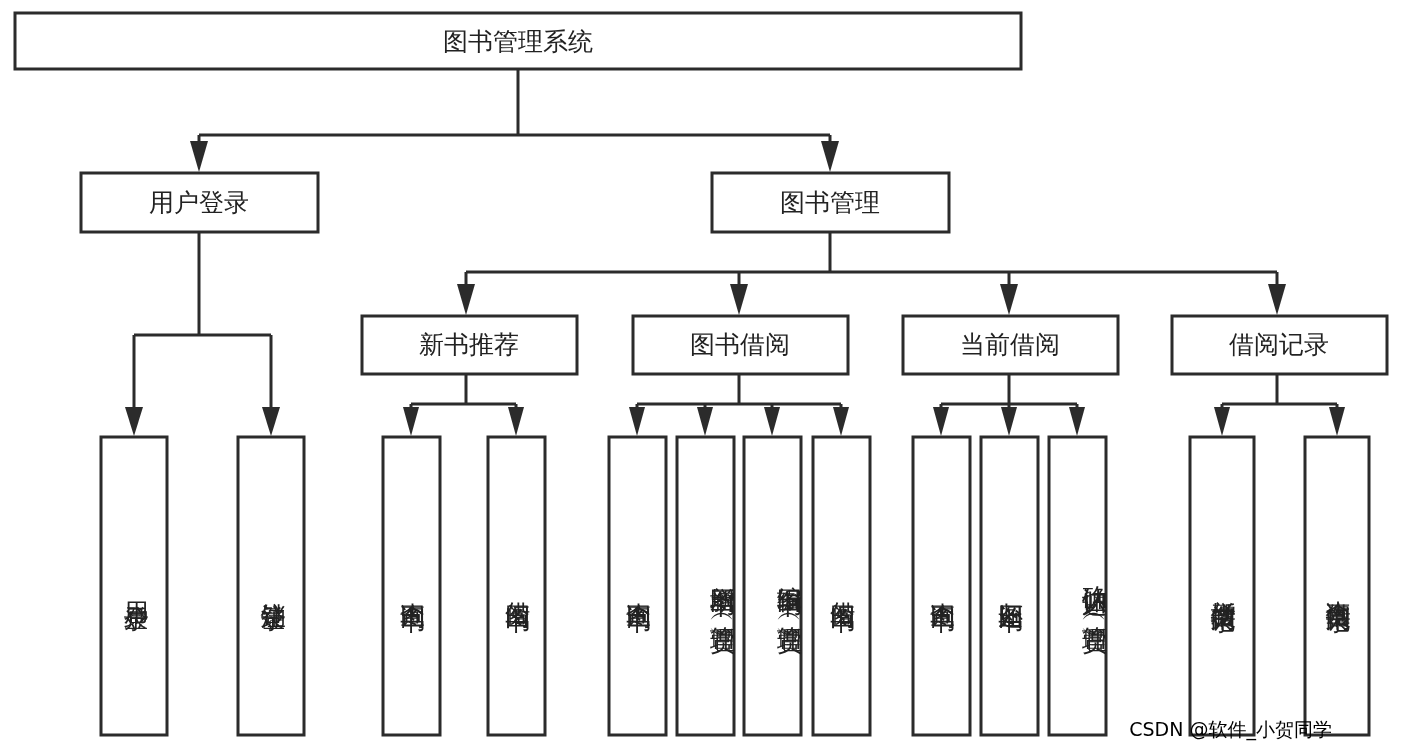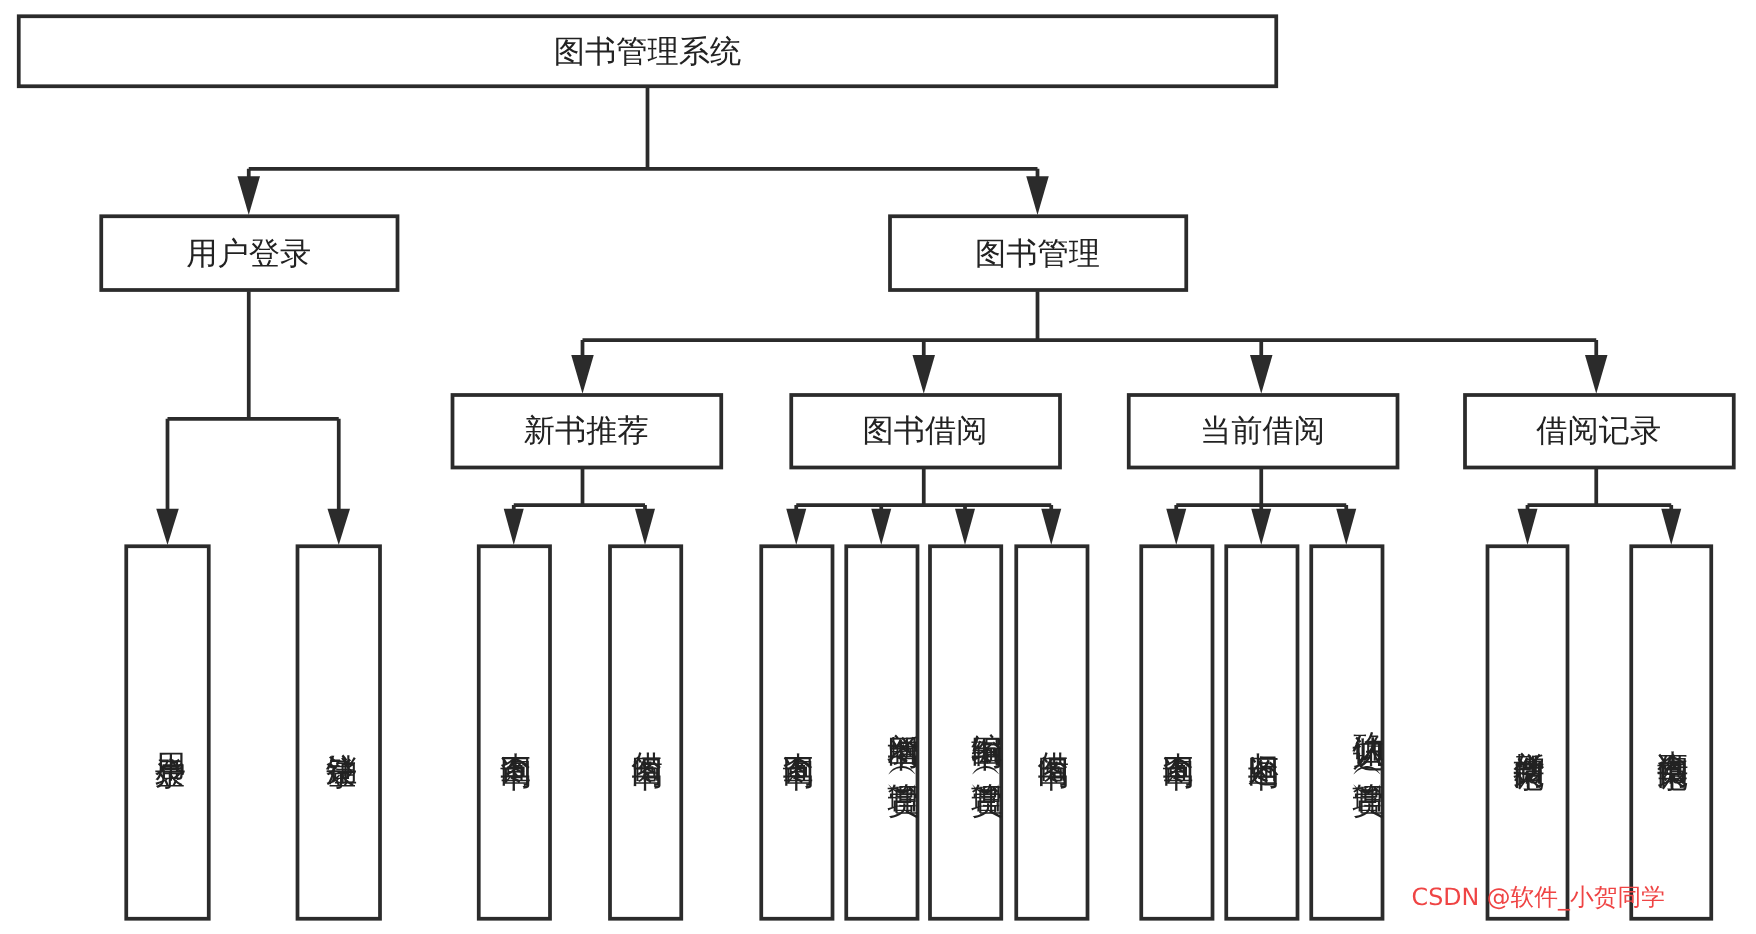--- a/index.html
+++ b/index.html
@@ -61,22 +61,22 @@
     font-family: "DejaVu Sans", "Liberation Sans", sans-serif;
     font-size: 25px;
     line-height: 1.02;
     letter-spacing: 2px;
     white-space: nowrap;
     pointer-events: none;
   }
   .watermark {
     position: absolute;
     right: 8px;
-    bottom: 16px;
-    color: #ef4444;
+    bottom: 4px;
+    color: #000000;
     font-family: "DejaVu Sans", "Liberation Sans", sans-serif;
     font-size: 19px;
     white-space: nowrap;
     margin-left: 33px;
   }
 </style>
 </head>
 <body>
 
 <div id="diagram-root">

